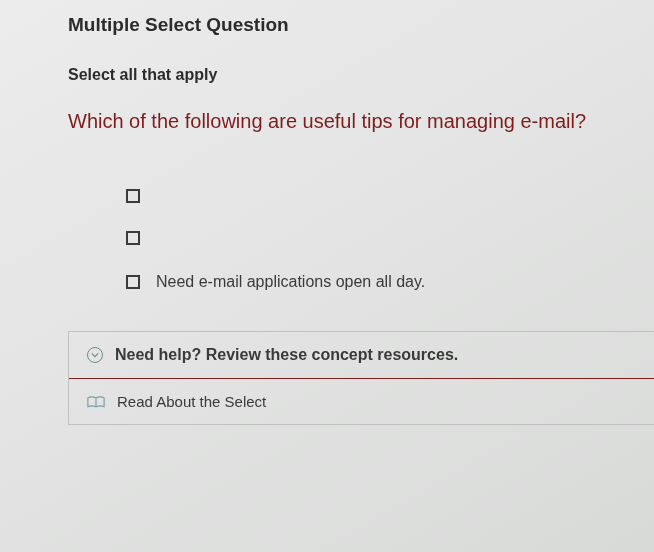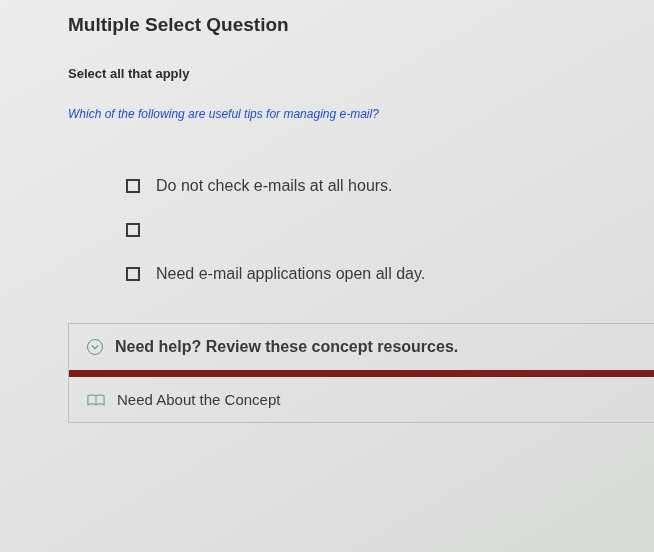--- a/index.html
+++ b/index.html
@@ -18,30 +18,29 @@
     .container {
       padding: 0 32px 0 68px;
     }
     .q-type {
       font-size: 19px;
       font-weight: bold;
       color: #2c2c2c;
       margin-bottom: 30px;
     }
     .instruction {
-      font-size: 13px;
+      font-size: 16px;
       font-weight: bold;
       color: #2c2c2c;
       margin-bottom: 26px;
     }
     .question {
-      font-size: 12px;
-      color: #1d4ed8;
+      font-size: 20px;
+      color: #7f1d1d;
       margin-bottom: 56px;
-      font-style: italic;
     }
     .options {
       padding-left: 58px;
     }
     .option {
       display: flex;
       align-items: center;
       margin-bottom: 28px;
       cursor: pointer;
     }
@@ -60,21 +59,21 @@
     .help-section {
       margin-top: 40px;
       margin-left: 68px;
       border: 1px solid #bfc0bf;
       border-right: none;
     }
     .help-header {
       display: flex;
       align-items: center;
       padding: 14px 18px;
-      border-bottom: 7px solid #7f1d1d;
+      border-bottom: 1px solid #7f1d1d;
       cursor: pointer;
     }
     .chevron-icon {
       width: 16px;
       height: 16px;
       border: 1.5px solid #6a8f8a;
       border-radius: 50%;
       display: flex;
       align-items: center;
       justify-content: center;
@@ -111,21 +110,20 @@
 <body>
 
 <div class="container">
   <div class="q-type">Multiple Select Question</div>
   <div class="instruction">Select all that apply</div>
   <div class="question">Which of the following are useful tips for managing e-mail?</div>
 
   <div class="options">
     <div class="option">
       <div class="checkbox"></div>
-      <div class="option-label">Do not check e-mails at all hours.</div>
     </div>
     <div class="option">
       <div class="checkbox"></div>
     </div>
     <div class="option">
       <div class="checkbox"></div>
       <div class="option-label">Need e-mail applications open all day.</div>
     </div>
   </div>
 </div>
@@ -139,15 +137,15 @@
     </div>
     <div class="help-text">Need help? Review these concept resources.</div>
   </div>
   <div class="resource-row">
     <div class="book-icon">
       <svg viewBox="0 0 20 14">
         <path d="M1 2 Q5 0 10 2 Q15 0 19 2 L19 12 Q15 10 10 12 Q5 10 1 12 Z" fill="none" stroke="#7a9faa" stroke-width="1.3"></path>
         <line x1="10" y1="2" x2="10" y2="12" stroke="#7a9faa" stroke-width="1.3"></line>
       </svg>
     </div>
-    <div class="resource-label">Need About the Concept</div>
+    <div class="resource-label">Read About the Select</div>
   </div>
 </div>
 
 </body></html>

